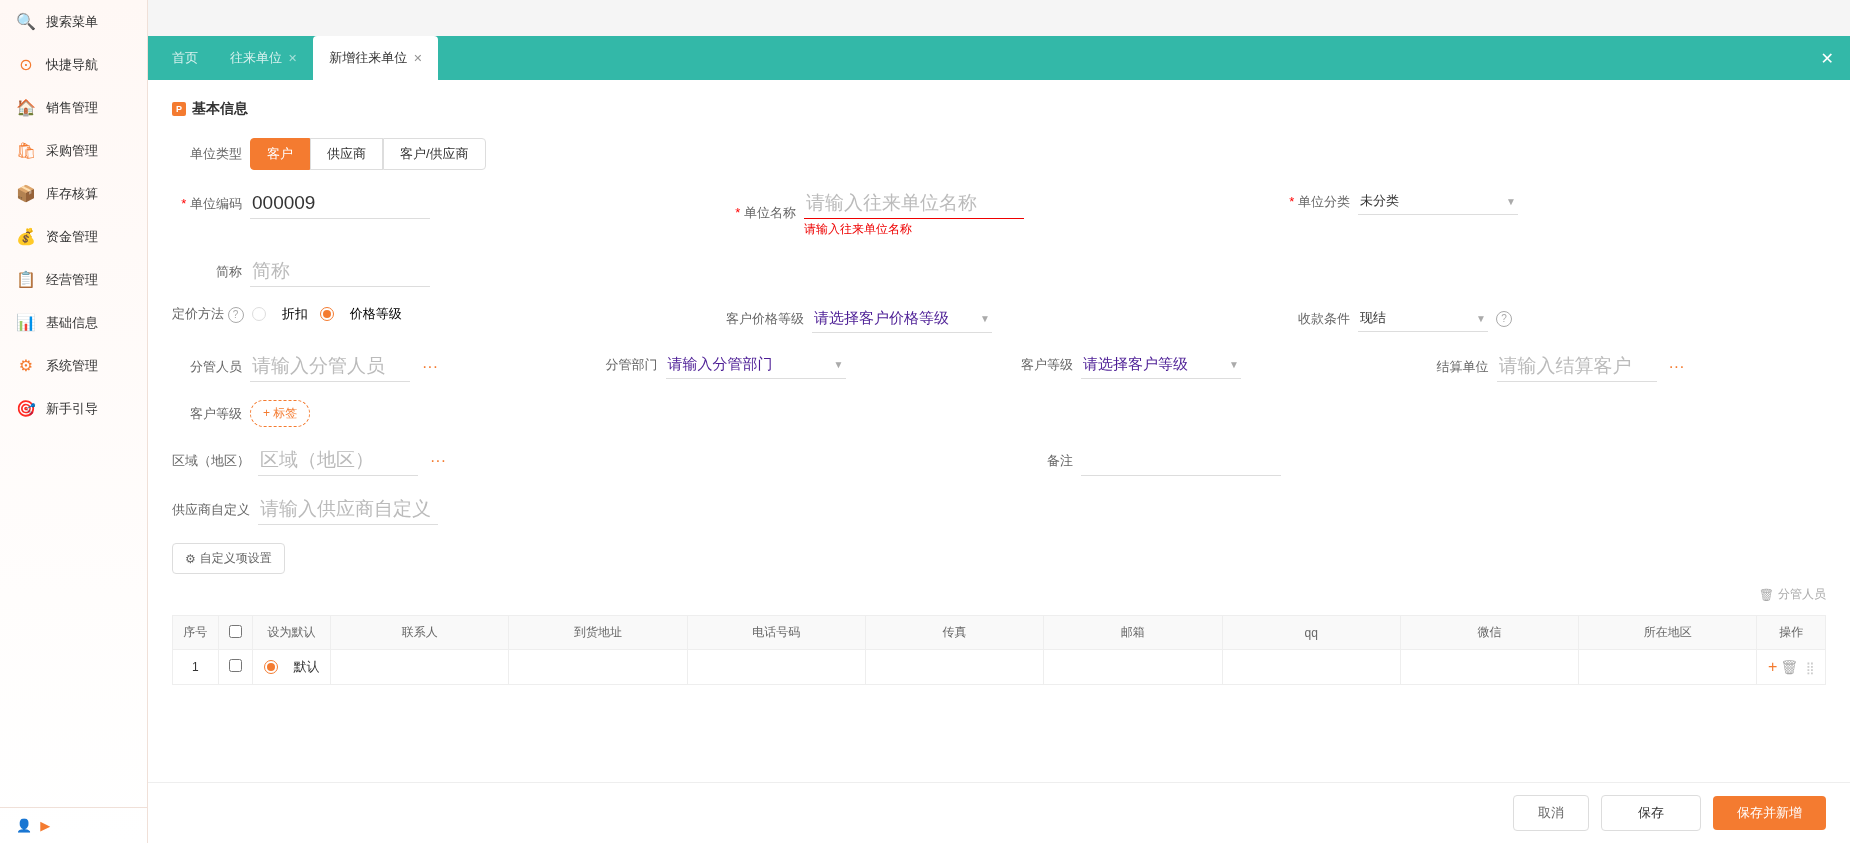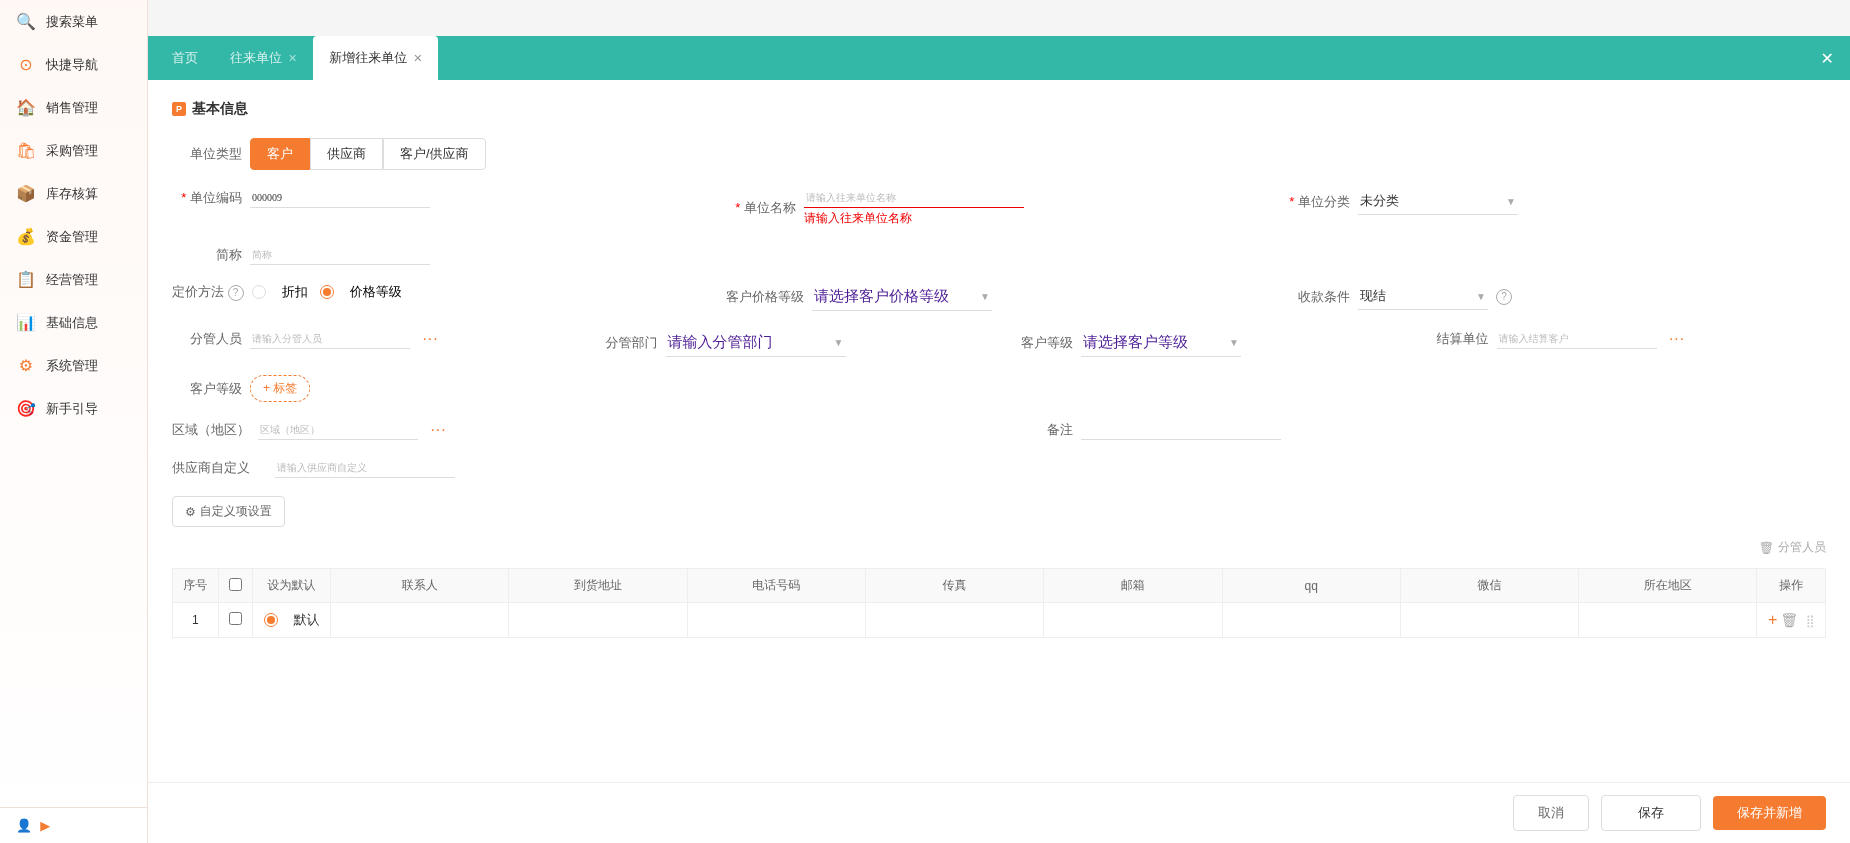--- a/index.html
+++ b/index.html
@@ -125,25 +125,24 @@
       white-space: nowrap;
       font-size: 13px;
       min-width: 70px;
       text-align: right;
     }
     .form-input {
       border: none;
       border-bottom: 1px solid #ddd;
       outline: none;
       padding: 4px 2px;
-      font-size: 10px;
+      font-size: 19px;
       color: #333;
       background: transparent;
       width: 160px;
-      font-family: Liberation Serif, serif;
     }
     .form-input.error { border-bottom: 1px solid #e00; }
     .form-input::placeholder { color: #bbb; }
     .error-msg { color: #e00; font-size: 12px; margin-top: 2px; }
 
     .form-select {
       display: flex;
       align-items: center;
       border-bottom: 1px solid #ddd;
       padding: 4px 2px;
@@ -496,21 +495,21 @@
       </div>
       <div class="form-field">
         <span class="form-label">备注</span>
         <input class="form-input" type="text" style="width: 200px;">
       </div>
     </div>
 
     <div class="form-row">
       <div class="form-field">
         <span class="form-label">供应商自定义</span>
-        <input class="form-input" type="text" style="width: 180px; margin-left: 17px;" placeholder="请输入供应商自定义">
+        <input class="form-input" type="text" style="width: 180px;" placeholder="请输入供应商自定义">
       </div>
     </div>
 
     <div style="margin-bottom: 12px;">
       <button class="custom-settings-btn">
         <span>⚙</span>
         <span>自定义项设置</span>
       </button>
     </div>
 

